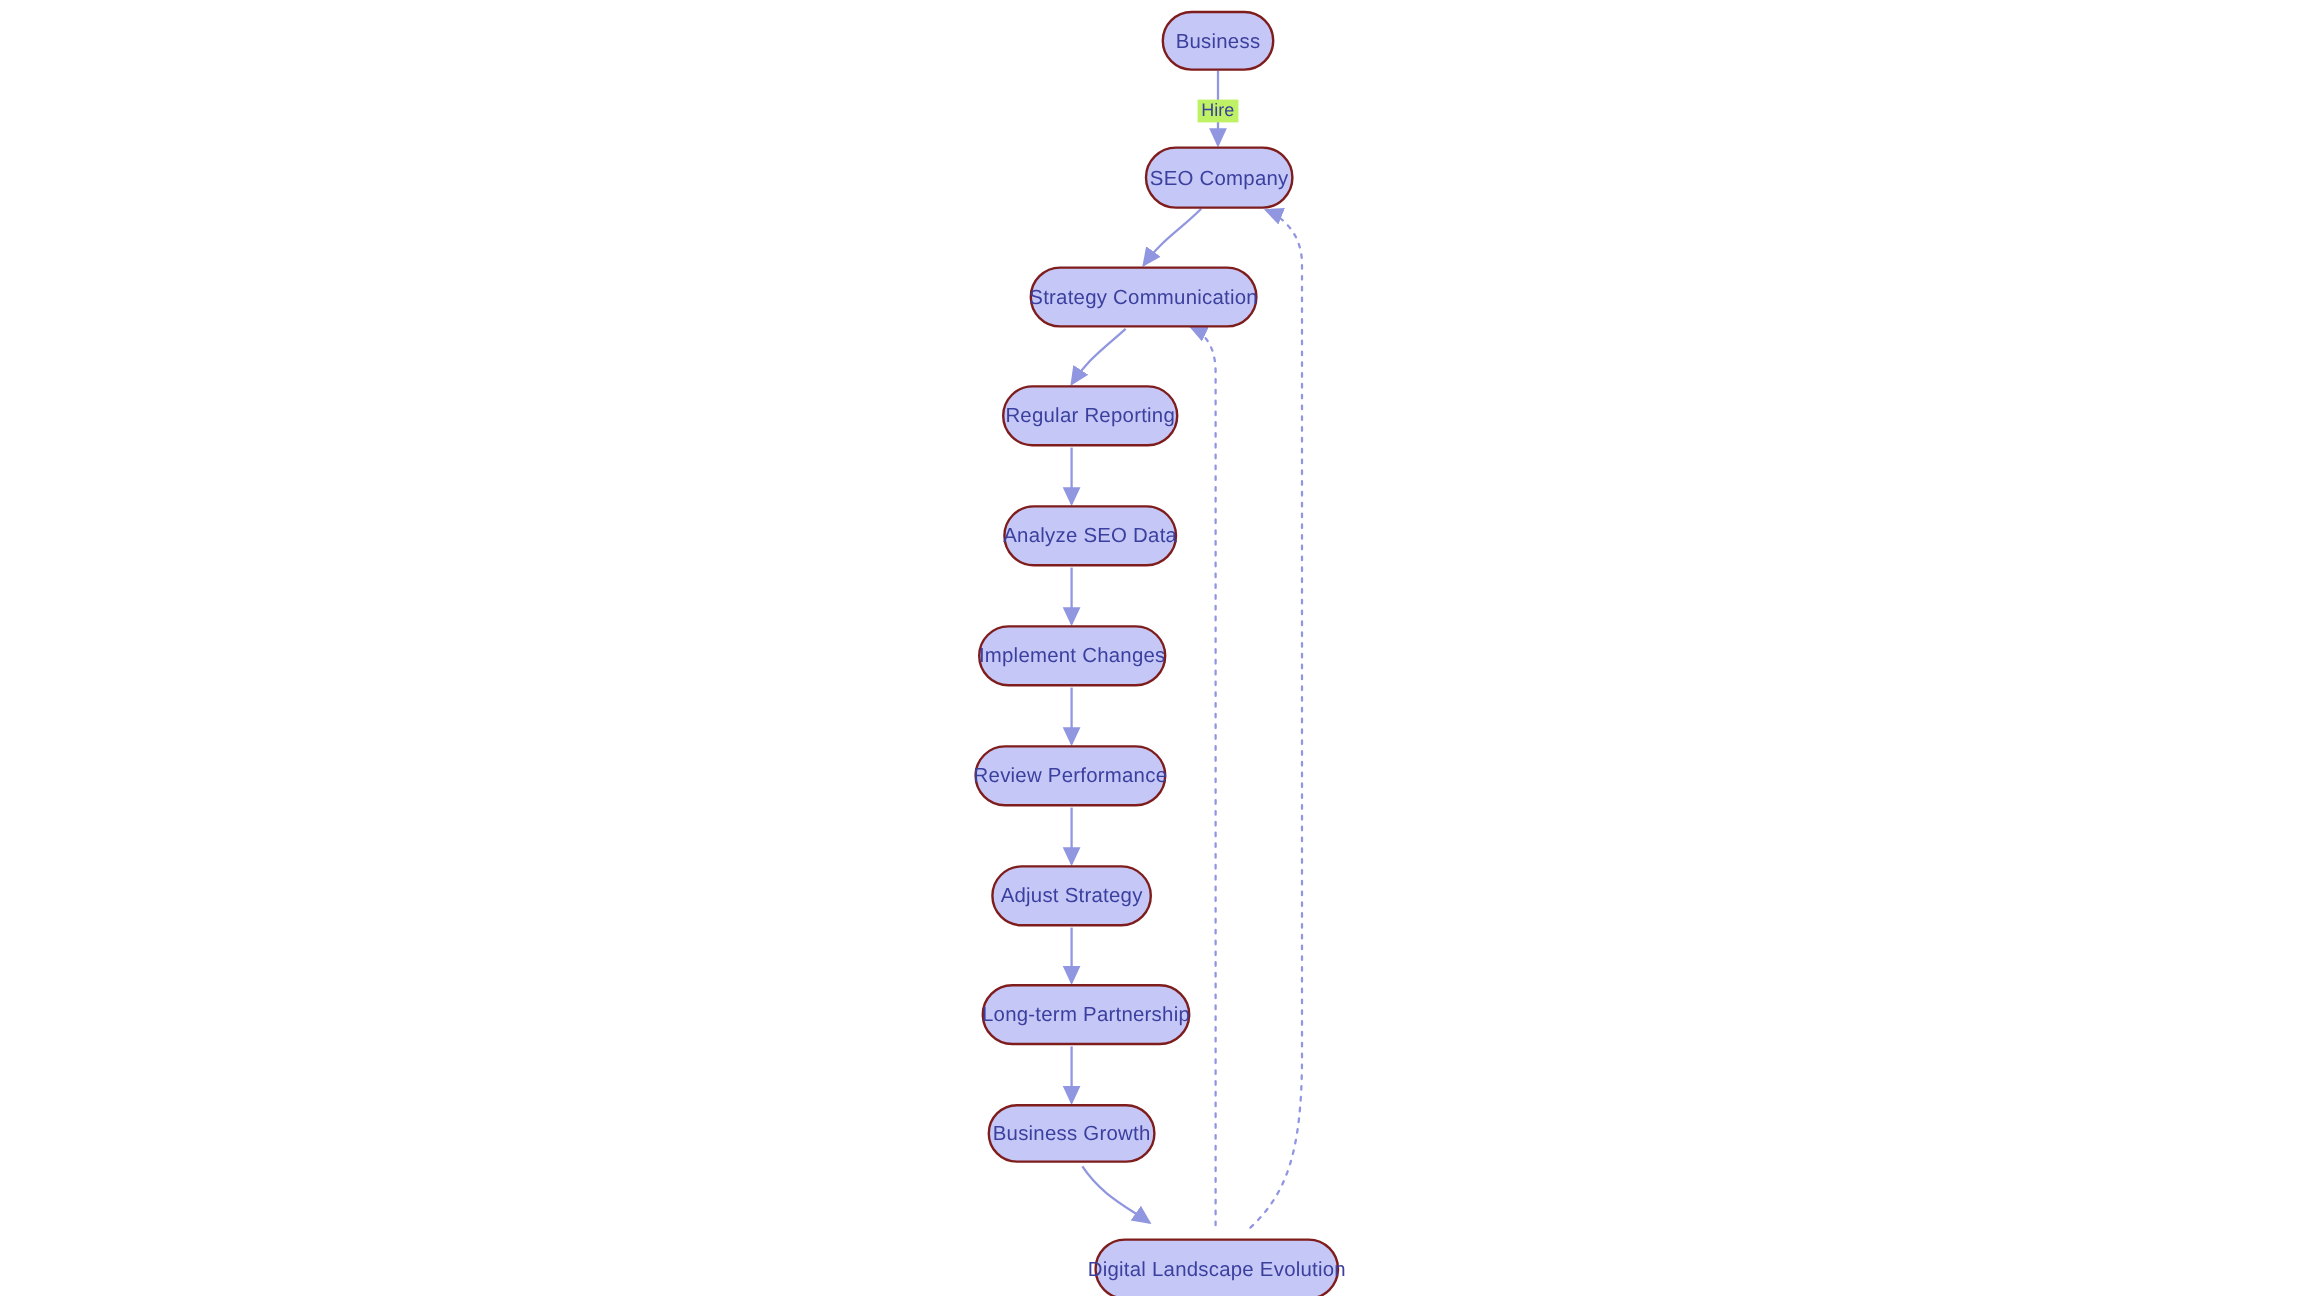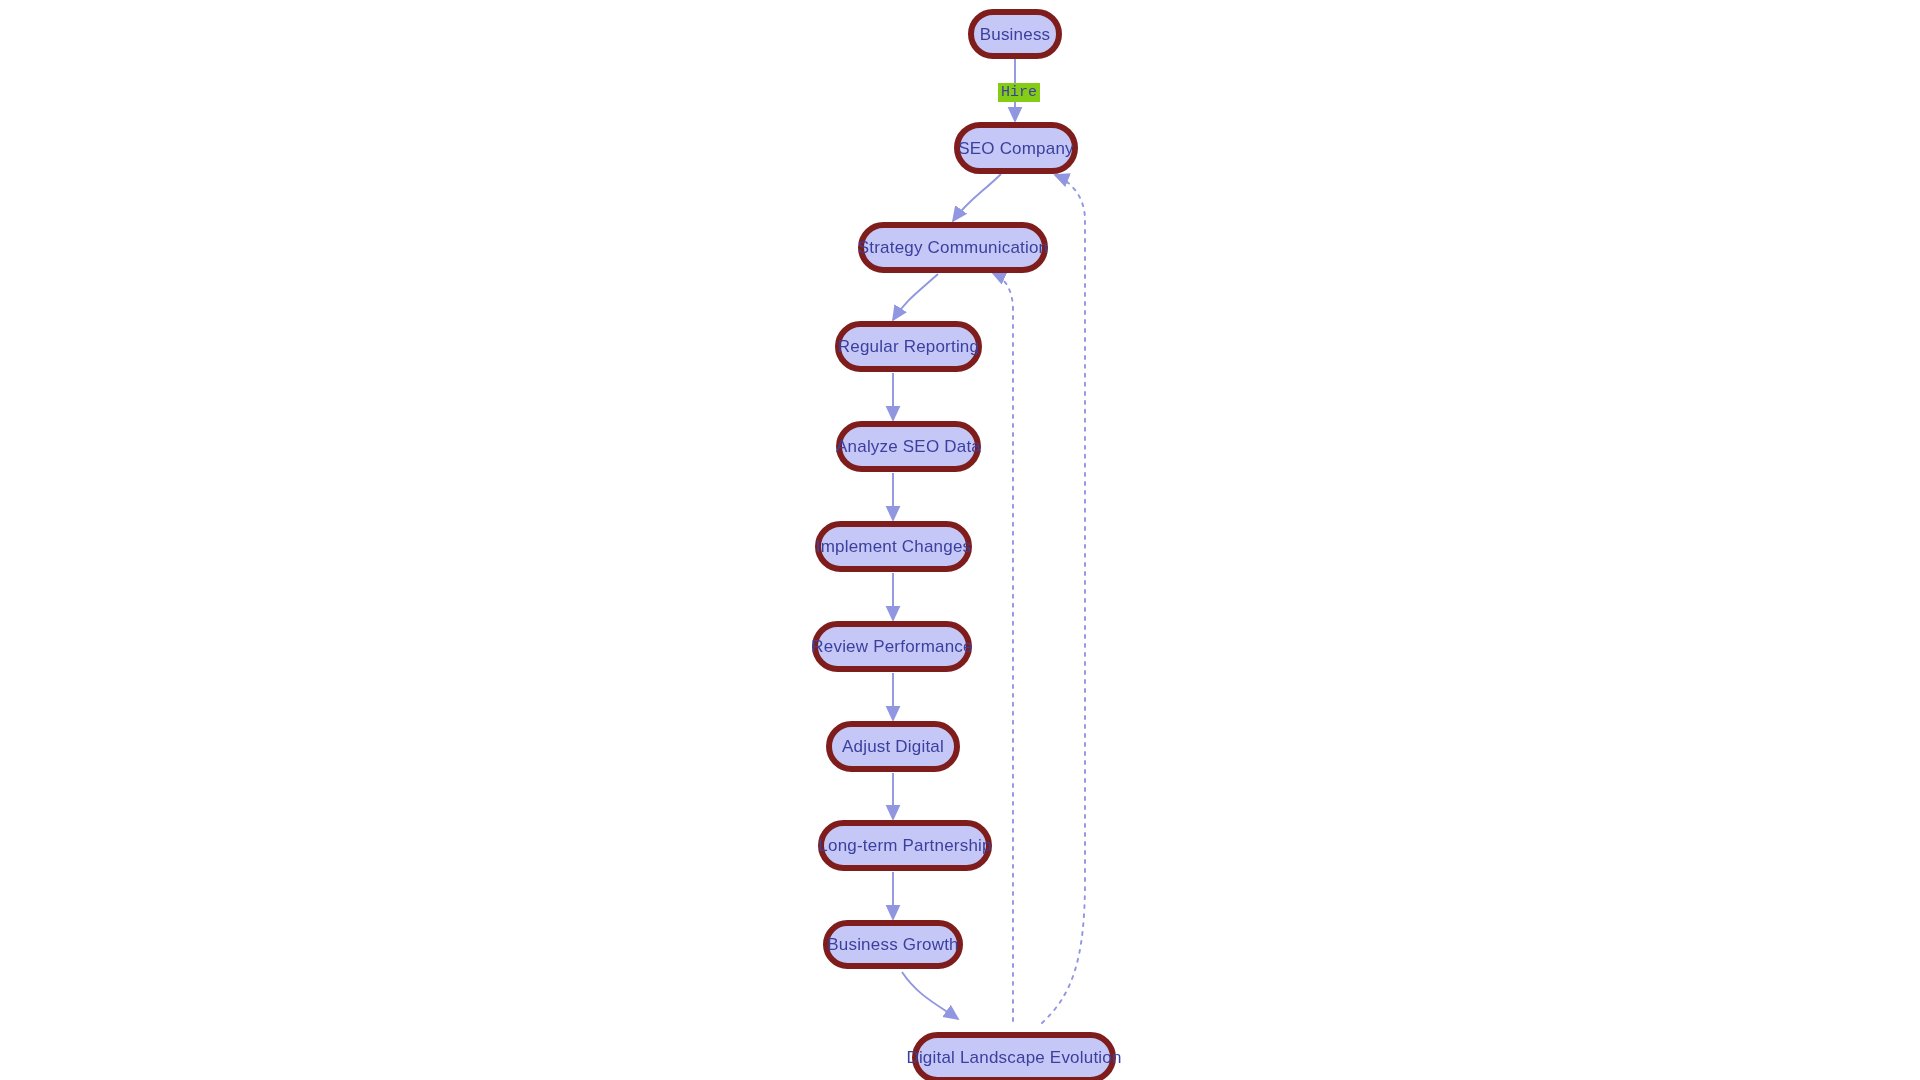--- a/index.html
+++ b/index.html
@@ -26,41 +26,41 @@
     height: 1080px;
     pointer-events: none;
   }
   .node {
     position: absolute;
     box-sizing: border-box;
     display: flex;
     align-items: center;
     justify-content: center;
     background: #c5c8f7;
-    border: 6px solid #7f1d1d;
+    border: 2px solid #7f1d1d;
     border-radius: 999px;
     color: #3b3f9e;
     font-family: "Liberation Sans", sans-serif;
     font-size: 17px;
     font-weight: 400;
     letter-spacing: 0.2px;
     white-space: nowrap;
     user-select: none;
   }
   .node-label {
     display: block;
     line-height: 1;
     padding: 0 6px;
   }
   .edge-label {
     position: absolute;
     color: #3b3f9e;
-    font-family: Liberation Mono, monospace;
+    font-family: Liberation Sans, sans-serif;
     font-size: 15px;
-    background: #84cc16;
+    background: #bef264;
     padding: 1px 3px;
     white-space: nowrap;
     user-select: none;
   }
 </style>
 </head>
 <body>
 
 <div id="canvas">
 
@@ -122,21 +122,21 @@
 
   <div class="node" style="left:815px; top:521px; width:157px; height:51px;">
     <span class="node-label">Implement Changes</span>
   </div>
 
   <div class="node" style="left:812px; top:621px; width:160px; height:51px;">
     <span class="node-label">Review Performance</span>
   </div>
 
   <div class="node" style="left:826px; top:721px; width:134px; height:51px;">
-    <span class="node-label">Adjust Digital</span>
+    <span class="node-label">Adjust Strategy</span>
   </div>
 
   <div class="node" style="left:806px; top:820px; width:174px; height:51px;margin-left:12px;">
     <span class="node-label">Long-term Partnership</span>
   </div>
 
   <div class="node" style="left:823px; top:920px; width:140px; height:49px;">
     <span class="node-label">Business Growth</span>
   </div>
 

